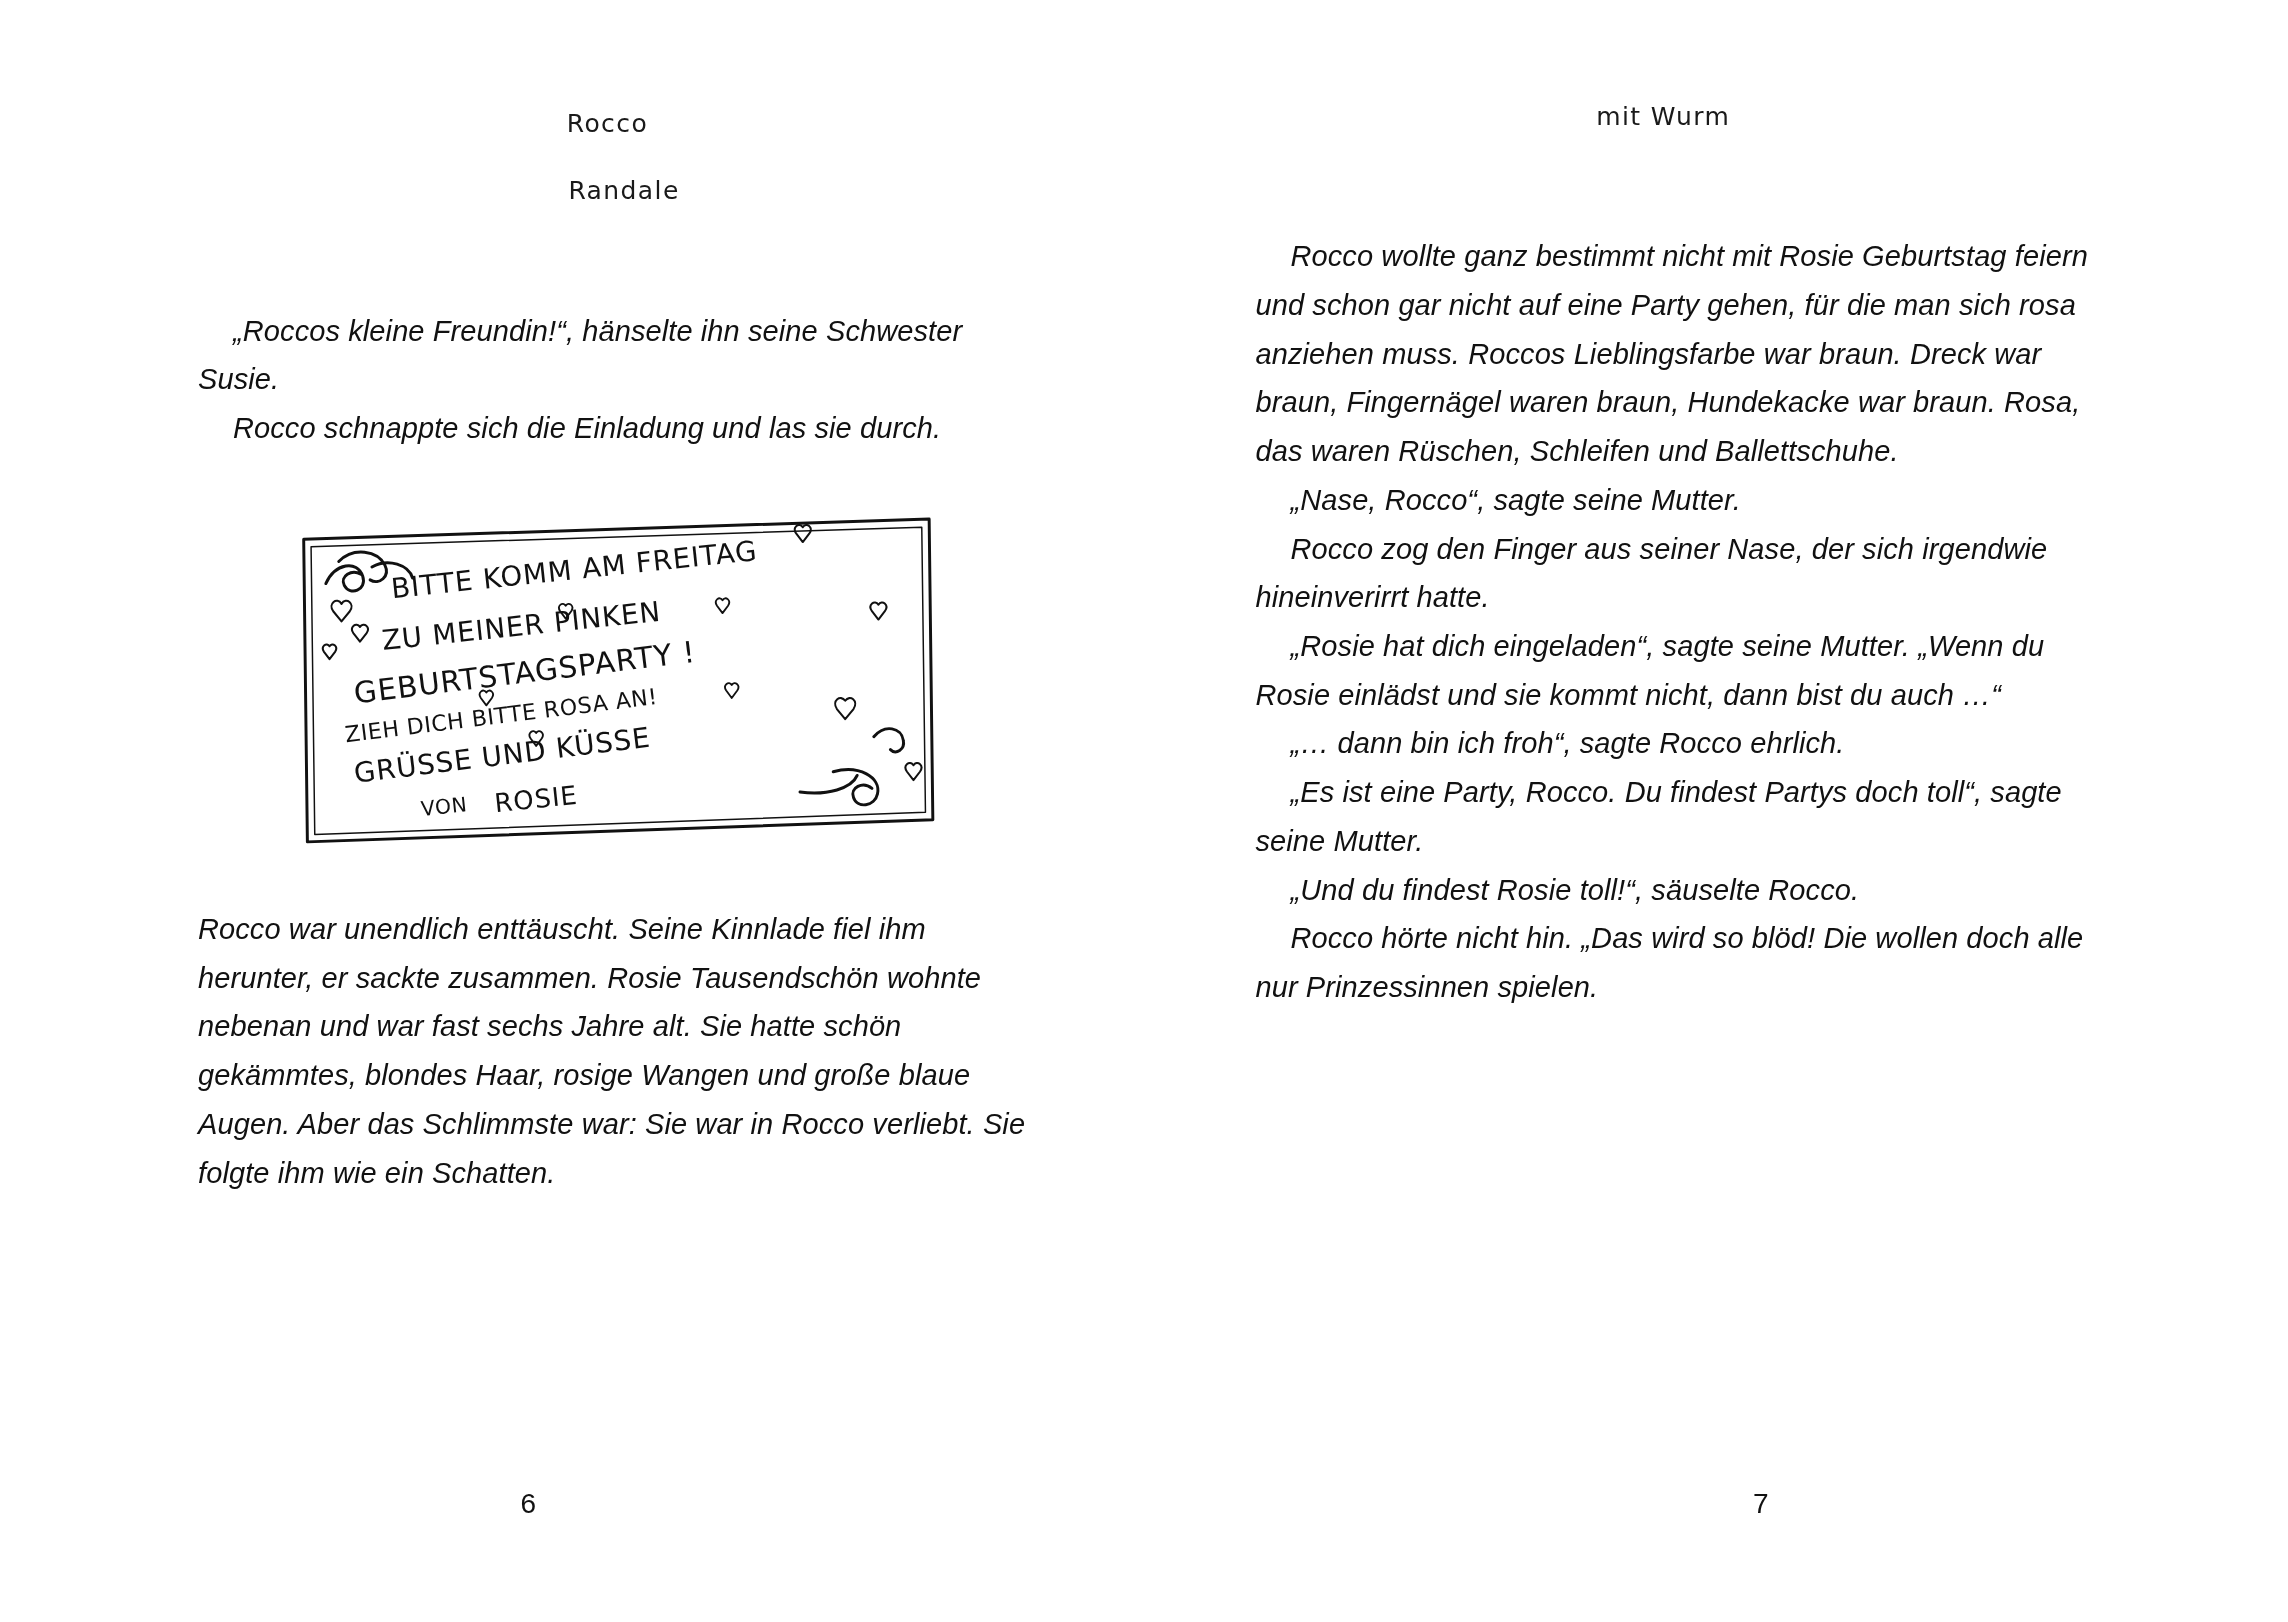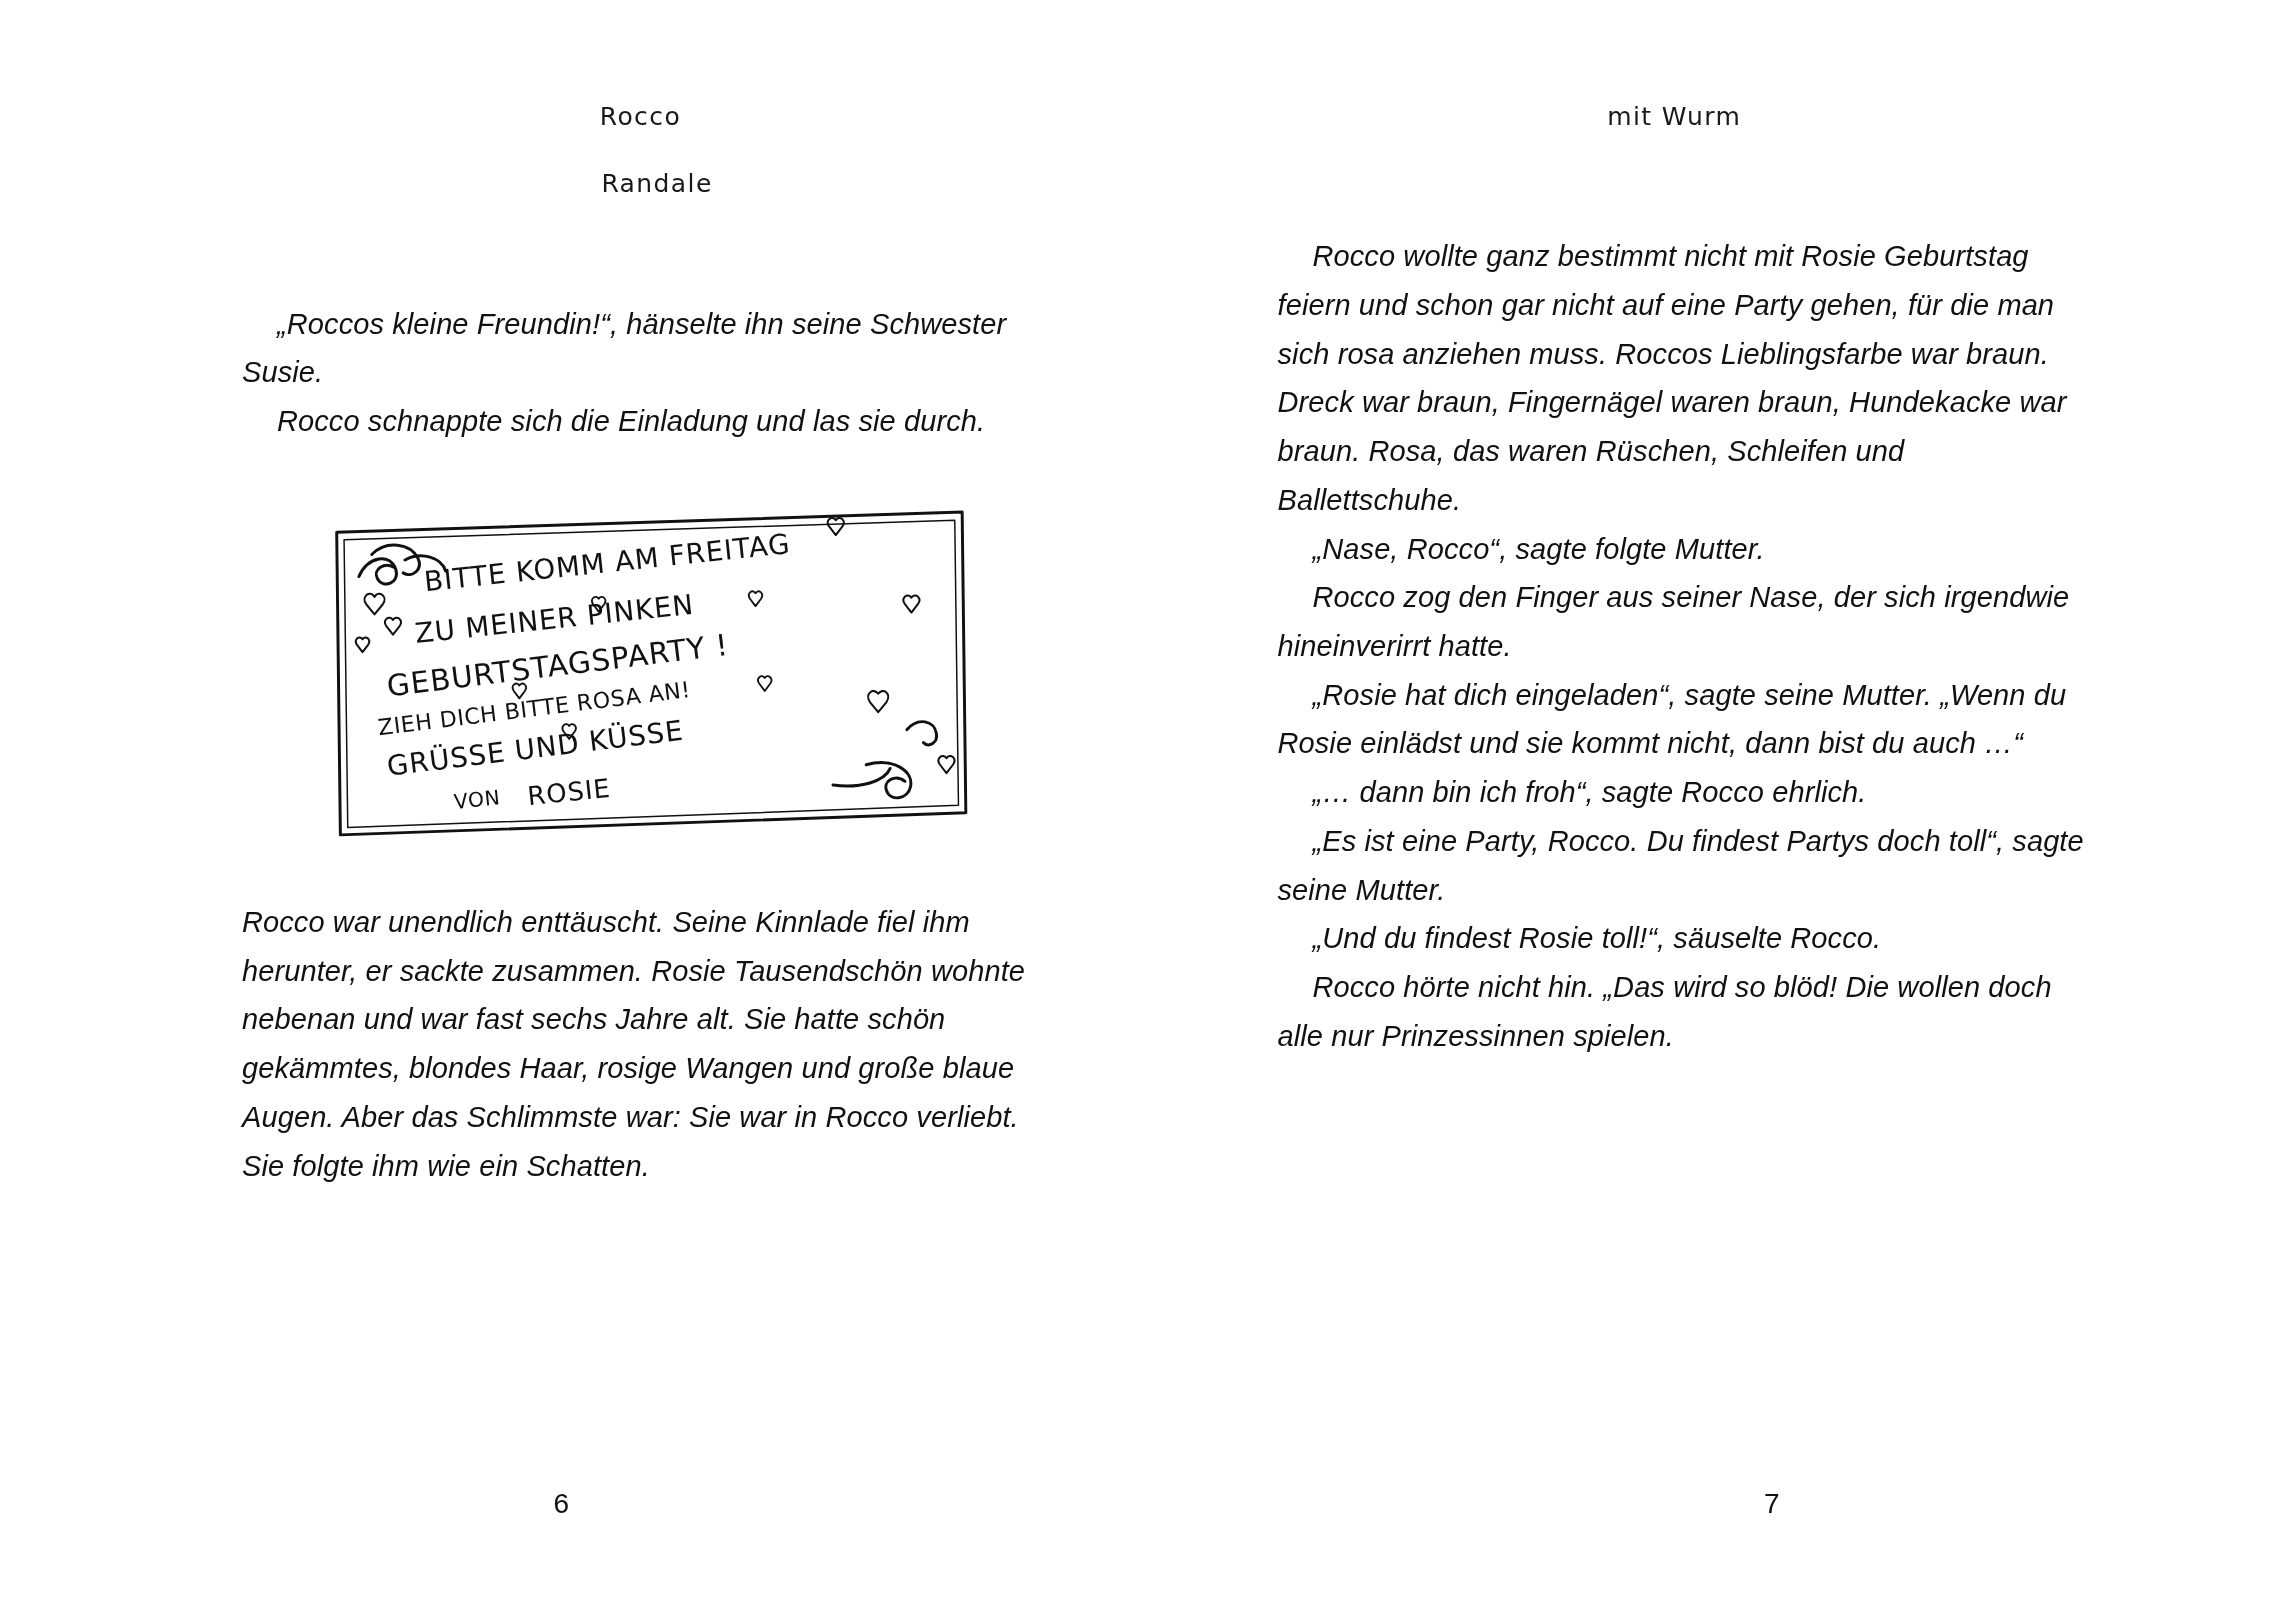--- a/index.html
+++ b/index.html
@@ -23,21 +23,21 @@
     flex-direction: row;
   }
 
   .page {
     position: relative;
     width: 50%;
     height: 100%;
     box-sizing: border-box;
   }
 
-  .page-left  { padding: 0 111px 0 198px; margin-left: 44px; }
+  .page-left  { padding: 7px 111px 0 198px; }
   .page-right { padding: 0 198px 0 111px; }
 
   .running-head {
     text-align: center;
     font-family: "DejaVu Sans", sans-serif;
     font-size: 25px;
     line-height: 1.35;
     letter-spacing: 1.4px;
     color: #1a1a1a;
     padding-top: 66px;
@@ -156,21 +156,21 @@
   </div>
 
   <div class="page page-right">
 
     <div class="running-head rh-right">
       <span class="rh-line rh-line-2">mit Wurm</span>
     </div>
 
     <div class="body-text gap-top-right">
       <p class="indent">Rocco wollte ganz bestimmt nicht mit Rosie Geburtstag feiern und schon gar nicht auf eine Party gehen, für die man sich rosa anziehen muss. Roccos Lieblingsfarbe war braun. Dreck war braun, Fingernägel waren braun, Hundekacke war braun. Rosa, das waren Rüschen, Schleifen und Ballettschuhe.</p>
-      <p class="indent">„Nase, Rocco“, sagte folgte Mutter.</p>
+      <p class="indent">„Nase, Rocco“, sagte seine Mutter.</p>
       <p class="indent">Rocco zog den Finger aus seiner Nase, der sich irgendwie hineinverirrt hatte.</p>
       <p class="indent">„Rosie hat dich eingeladen“, sagte seine Mutter. „Wenn du Rosie einlädst und sie kommt nicht, dann bist du auch …“</p>
       <p class="indent">„… dann bin ich froh“, sagte Rocco ehrlich.</p>
       <p class="indent">„Es ist eine Party, Rocco. Du findest Partys doch toll“, sagte seine Mutter.</p>
       <p class="indent">„Und du findest Rosie toll!“, säuselte Rocco.</p>
       <p class="indent">Rocco hörte nicht hin. „Das wird so blöd! Die wollen doch alle nur Prinzessinnen spielen.</p>
     </div>
 
     <div class="folio">7</div>
   </div>

